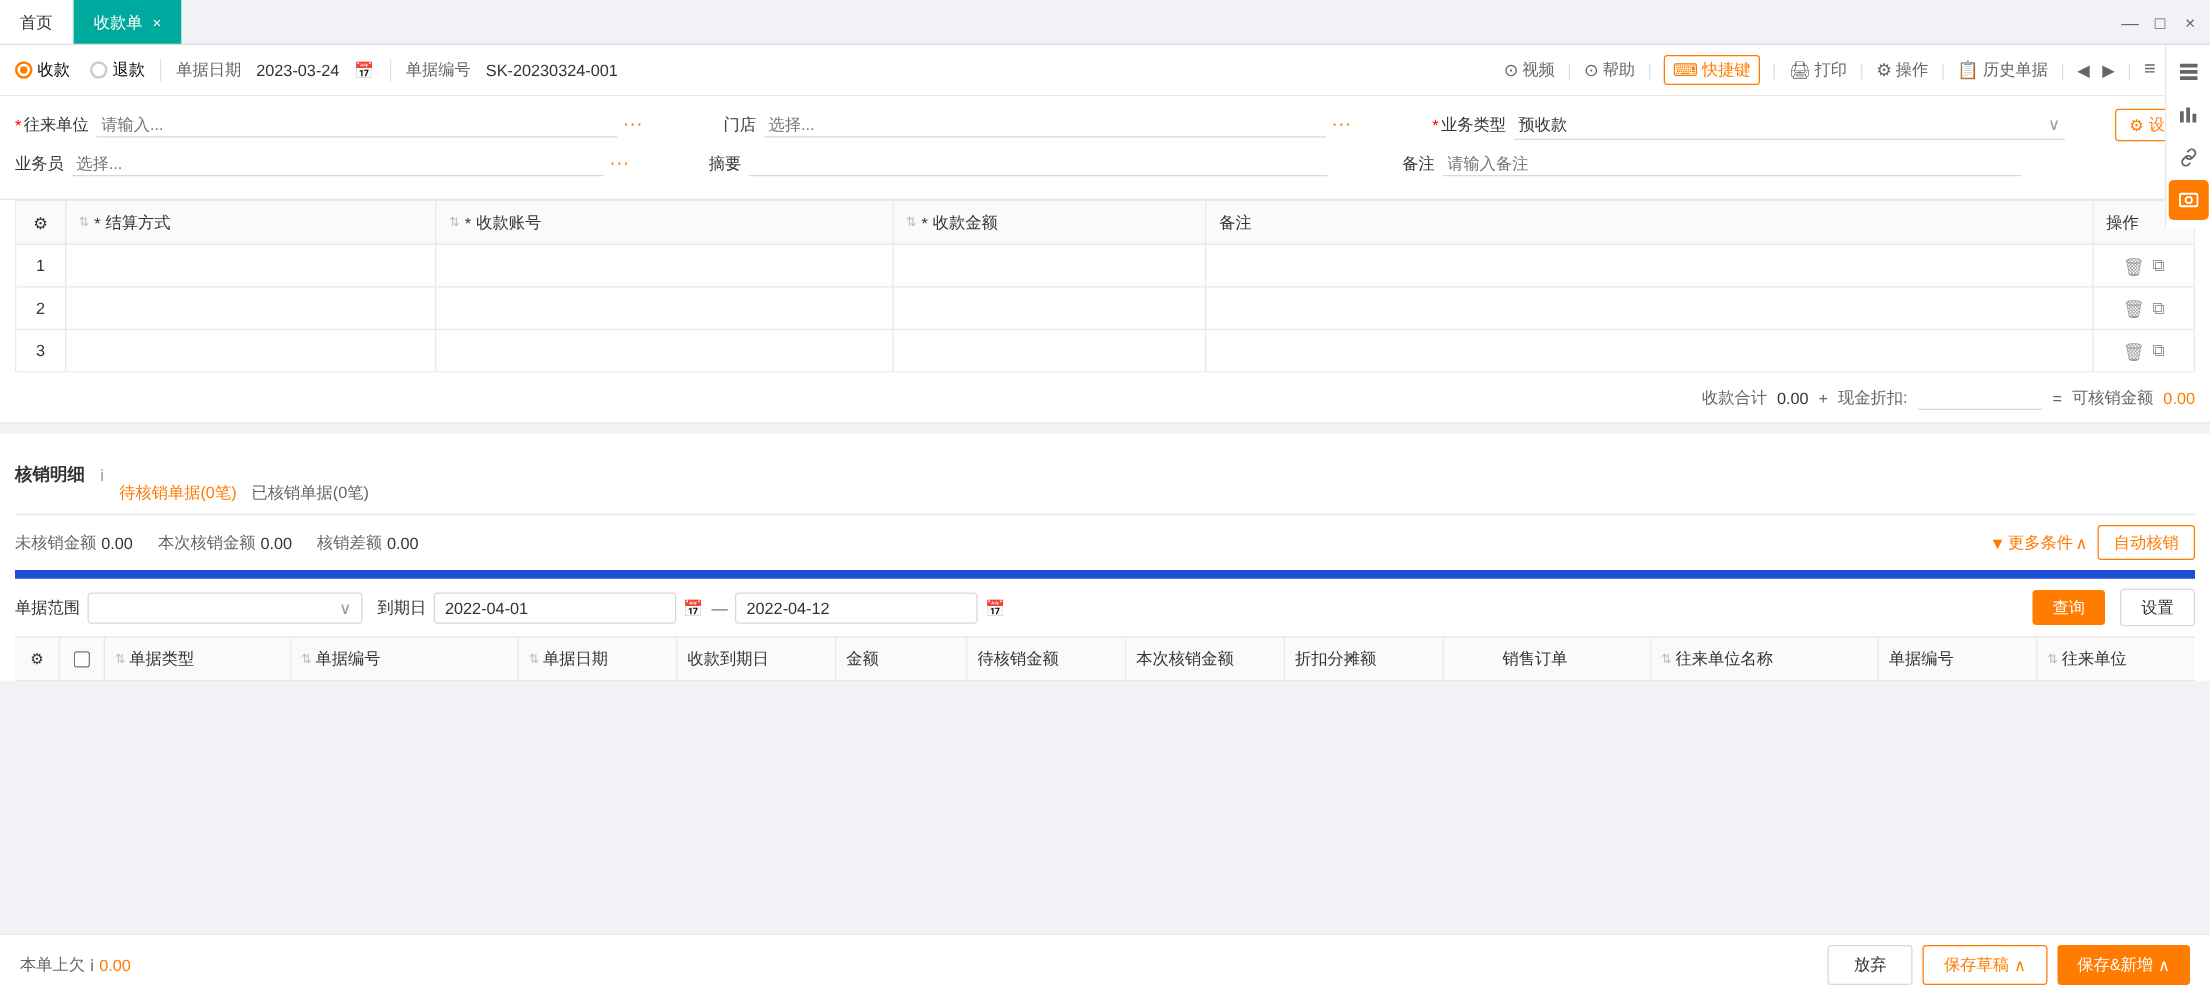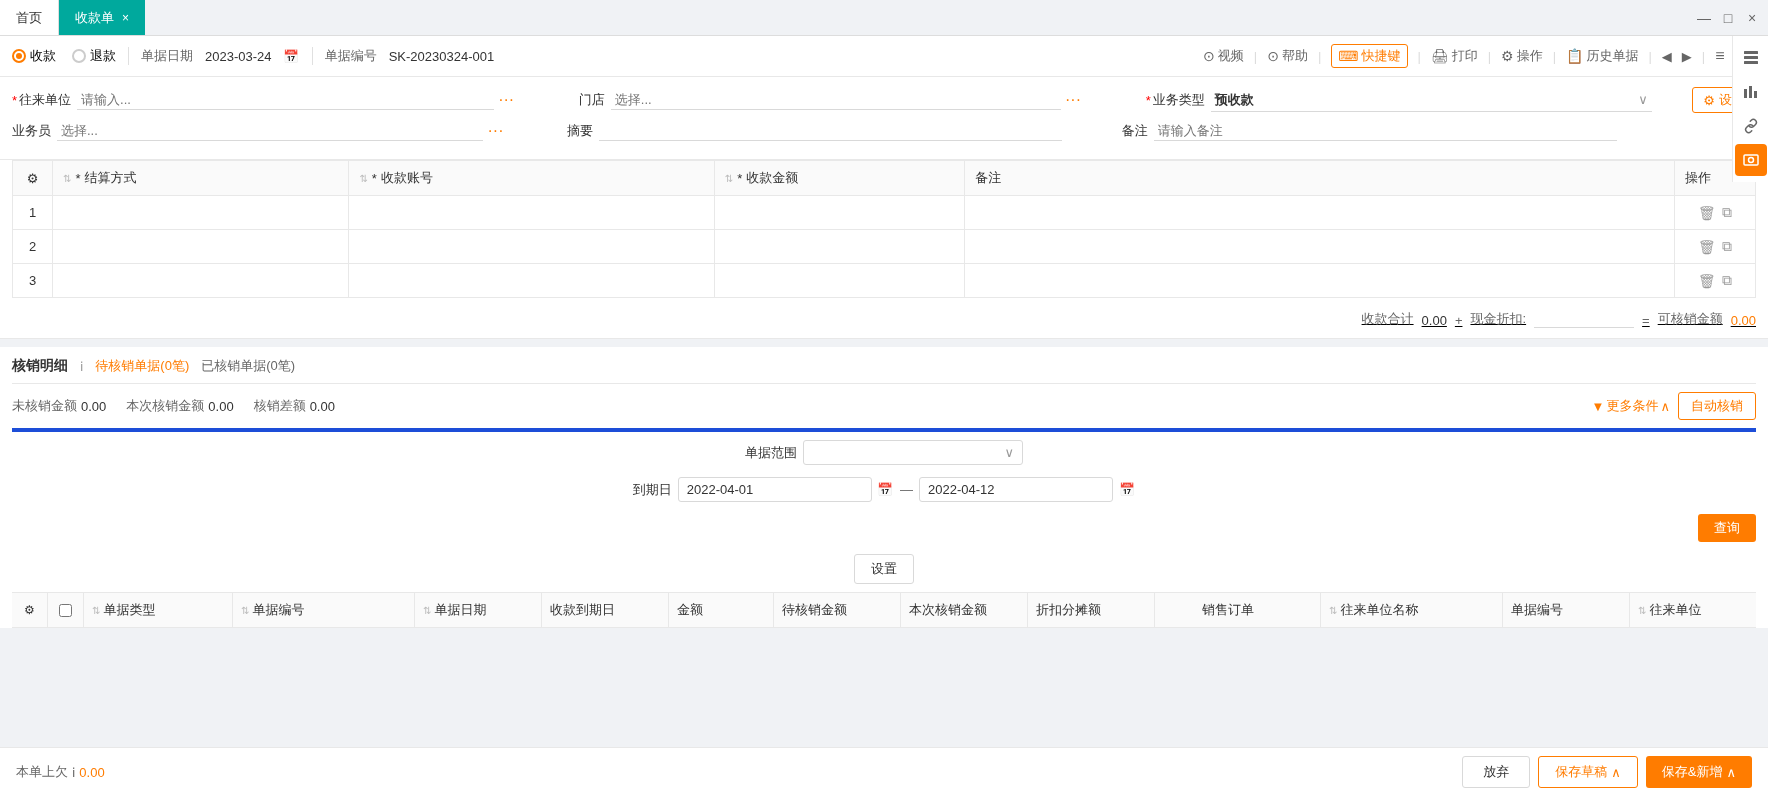--- a/index.html
+++ b/index.html
@@ -57,43 +57,43 @@
     .td:last-child { border-right: none; }
     .td-index { width: 40px; justify-content: center; color: #333; }
     .td-method { flex: 1.2; }
     .td-account { flex: 1.5; }
     .td-amount { flex: 1; }
     .td-remark { flex: 3; }
     .td-ops { width: 80px; display: flex; align-items: center; gap: 6px; justify-content: center; }
     .op-icon { color: #999; cursor: pointer; font-size: 14px; }
 
     
-    .summary-row { display: flex; align-items: flex-end; justify-content: flex-end; padding: 10px 12px; gap: 8px; background: #fff; border-bottom: 1px solid #e8e8e8; text-decoration: underline; }
+    .summary-row { display: flex; align-items: center; justify-content: flex-end; padding: 10px 12px; gap: 8px; background: #fff; border-bottom: 1px solid #e8e8e8; }
     .summary-label { color: #666; }
     .summary-value { color: #333; }
     .summary-orange { color: #ff7c00; }
     .summary-input { border: none; border-bottom: 1px solid #d9d9d9; width: 100px; outline: none; padding: 2px 4px; }
 
     
     .section { background: #fff; margin-top: 8px; padding: 10px 12px 0; }
     .section-header { display: flex; align-items: center; gap: 12px; padding-bottom: 8px; border-bottom: 1px solid #e8e8e8; }
     .section-title { font-size: 14px; font-weight: 600; color: #333; }
-    .tab-link { color: #ff7c00; cursor: pointer; font-size: 13px; }
+    .tab-link { color: #ff7c00; cursor: pointer; font-size: 13px; margin-top: 28px; }
     .tab-link.inactive { color: #666; }
 
     
     .writeoff-stats { display: flex; align-items: center; gap: 20px; padding: 8px 0; }
     .stat-item { display: flex; align-items: center; gap: 4px; color: #666; }
     .stat-value { color: #333; }
     .more-conditions { margin-left: auto; display: flex; align-items: center; gap: 8px; }
     .more-cond-btn { color: #ff7c00; cursor: pointer; display: flex; align-items: center; gap: 2px; }
     .auto-writeoff-btn { background: #fff; border: 1px solid #ff7c00; color: #ff7c00; padding: 4px 12px; border-radius: 3px; cursor: pointer; }
 
     
-    .filter-row { display: flex; align-items: center; gap: 12px; padding: 8px 0; border-top: 4px solid #1d4ed8; flex-direction: column; }
+    .filter-row { display: flex; align-items: center; gap: 12px; padding: 8px 0; border-top: 7px solid #1d4ed8; }
     .filter-item { display: flex; align-items: center; gap: 6px; }
     .filter-label { color: #333; white-space: nowrap; }
     .filter-select { display: flex; align-items: center; border: 1px solid #d9d9d9; padding: 4px 8px; border-radius: 3px; min-width: 200px; cursor: pointer; }
     .filter-select-arrow { margin-left: auto; color: #999; }
     .filter-date { border: 1px solid #d9d9d9; padding: 4px 8px; border-radius: 3px; color: #333; }
     .filter-dash { color: #666; }
     .filter-calendar { color: #ff7c00; cursor: pointer; }
     .query-btn { background: #ff7c00; color: #fff; border: none; padding: 5px 16px; border-radius: 3px; cursor: pointer; margin-left: auto; }
     .settings-btn2 { background: #fff; border: 1px solid #d9d9d9; color: #333; padding: 5px 16px; border-radius: 3px; cursor: pointer; }
 
@@ -218,21 +218,21 @@
     <div class="form-field" style="flex:2.5;">
       <span class="form-label">门店</span>
       <input class="form-input" type="text" style="color: rgb(187, 187, 187);" placeholder="选择...">
       <span class="more-btn">···</span>
     </div>
     <div style="flex:0.3;"></div>
     <div class="form-field" style="flex:2.5; align-items:center;">
       <span class="required-star">*</span>
       <span class="form-label">业务类型</span>
       <div class="form-select">
-        <span style="color:#333;font-weight:bold;">预收款</span>
+        <span style="color:#333;">预收款</span>
         <span class="select-arrow">∨</span>
       </div>
     </div>
     <div style="flex:0.2;"></div>
     <div class="settings-btn">
       <span>⚙</span>
       <span>设置</span>
     </div>
   </div>
   <div class="form-row">

